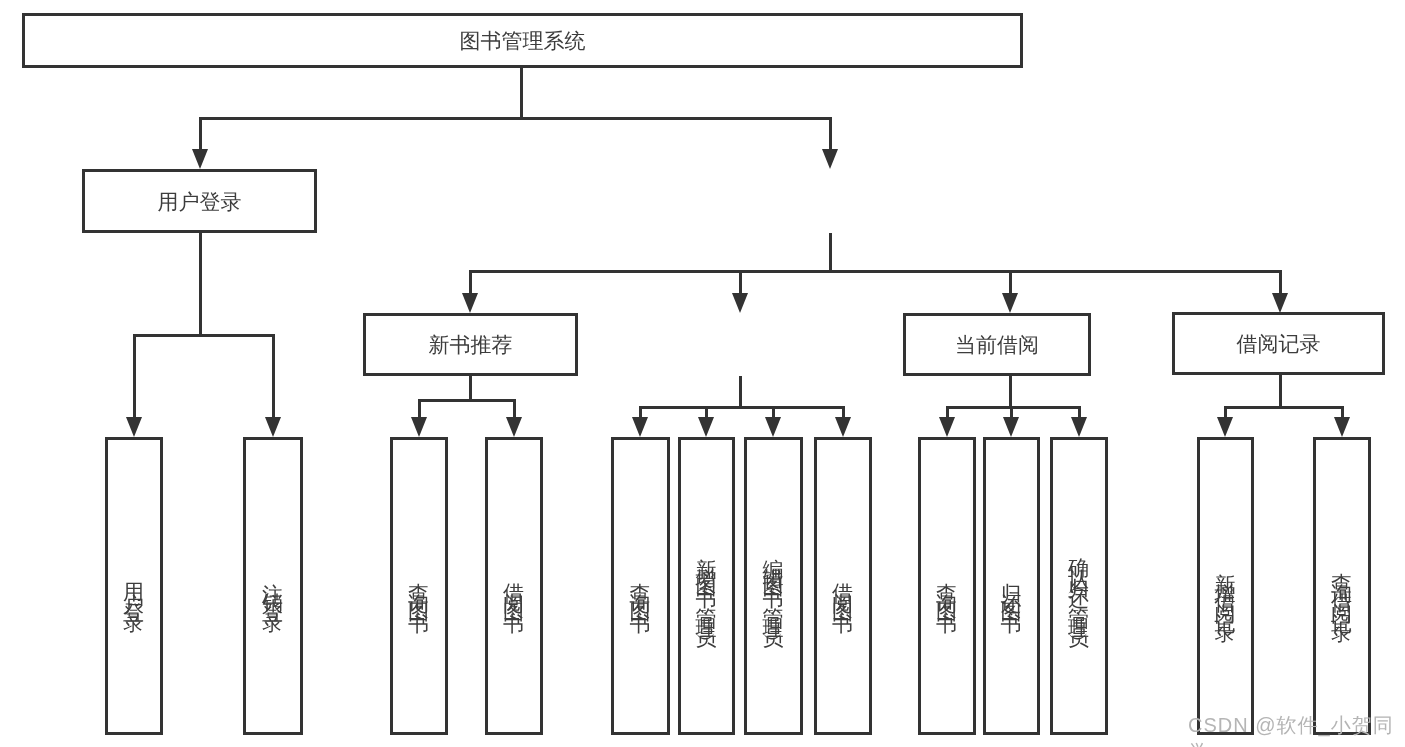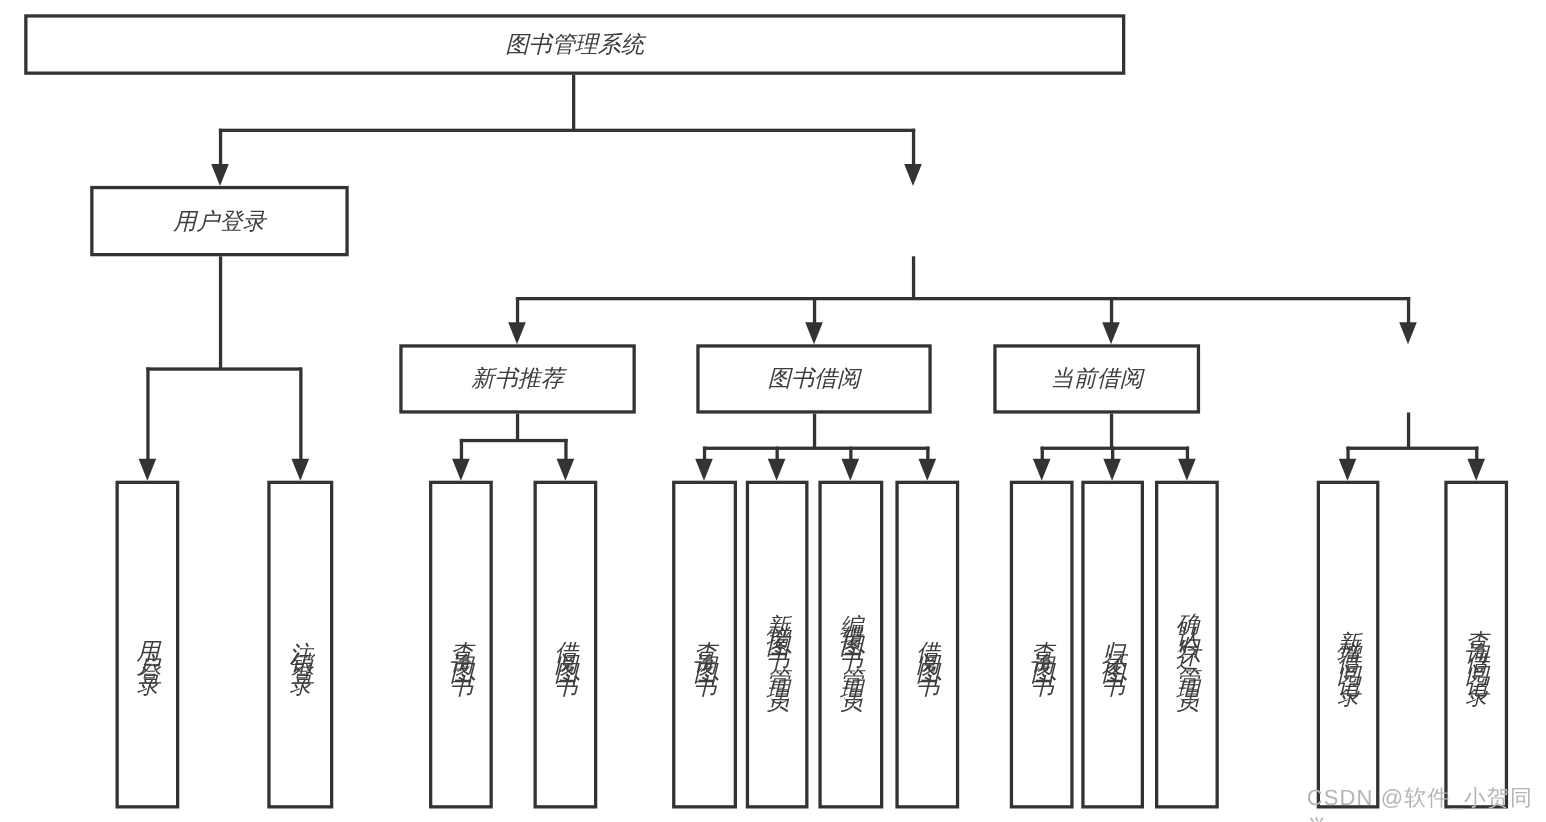--- a/index.html
+++ b/index.html
@@ -9,21 +9,21 @@
   html,body{margin:0;padding:0;}
   .canvas{
     position:relative;width:1405px;height:747px;overflow:hidden;
     background:var(--background);
     font-family:"Liberation Sans", sans-serif;color:var(--text);
   }
   .node{
     position:absolute;box-sizing:border-box;background:#ffffff;
     border:3px solid var(--border);
     display:flex;align-items:center;justify-content:center;
-    font-size:21px;line-height:1;white-space:nowrap;font-style:italic;
+    font-size:21px;line-height:1;white-space:nowrap;
   }
   .vtext{
     writing-mode:vertical-rl;text-orientation:mixed;
     letter-spacing:10px;font-size:21px;line-height:1;
   }
   .vl{position:absolute;width:3px;background:var(--line);}
   .hl{position:absolute;height:3px;background:var(--line);}
   .ah{
     position:absolute;width:0;height:0;
     border-left:8px solid transparent;border-right:8px solid transparent;
@@ -45,28 +45,28 @@
 
   <div class="node" style="left:82px;top:169px;width:235px;height:64px;">
     <span>用户登录</span>
   </div>
 
 
   <div class="node" style="left:363px;top:313px;width:215px;height:63px;">
     <span>新书推荐</span>
   </div>
 
-  <div class="node" style="left:633px;top:313px;width:214px;height:63px;">
-    <span>图书借阅</span>
-  </div>
 
   <div class="node" style="left:903px;top:313px;width:188px;height:63px;">
     <span>当前借阅</span>
   </div>
 
+  <div class="node" style="left:1172px;top:312px;width:213px;height:63px;">
+    <span>借阅记录</span>
+  </div>
 
   <div class="node" style="left:105px;top:437px;width:58px;height:298px;">
     <span class="vtext">用户登录</span>
   </div>
   <div class="node" style="left:243px;top:437px;width:60px;height:298px;">
     <span class="vtext">注销登录</span>
   </div>
 
   <div class="node" style="left:390px;top:437px;width:58px;height:298px;">
     <span class="vtext">查询图书</span>

